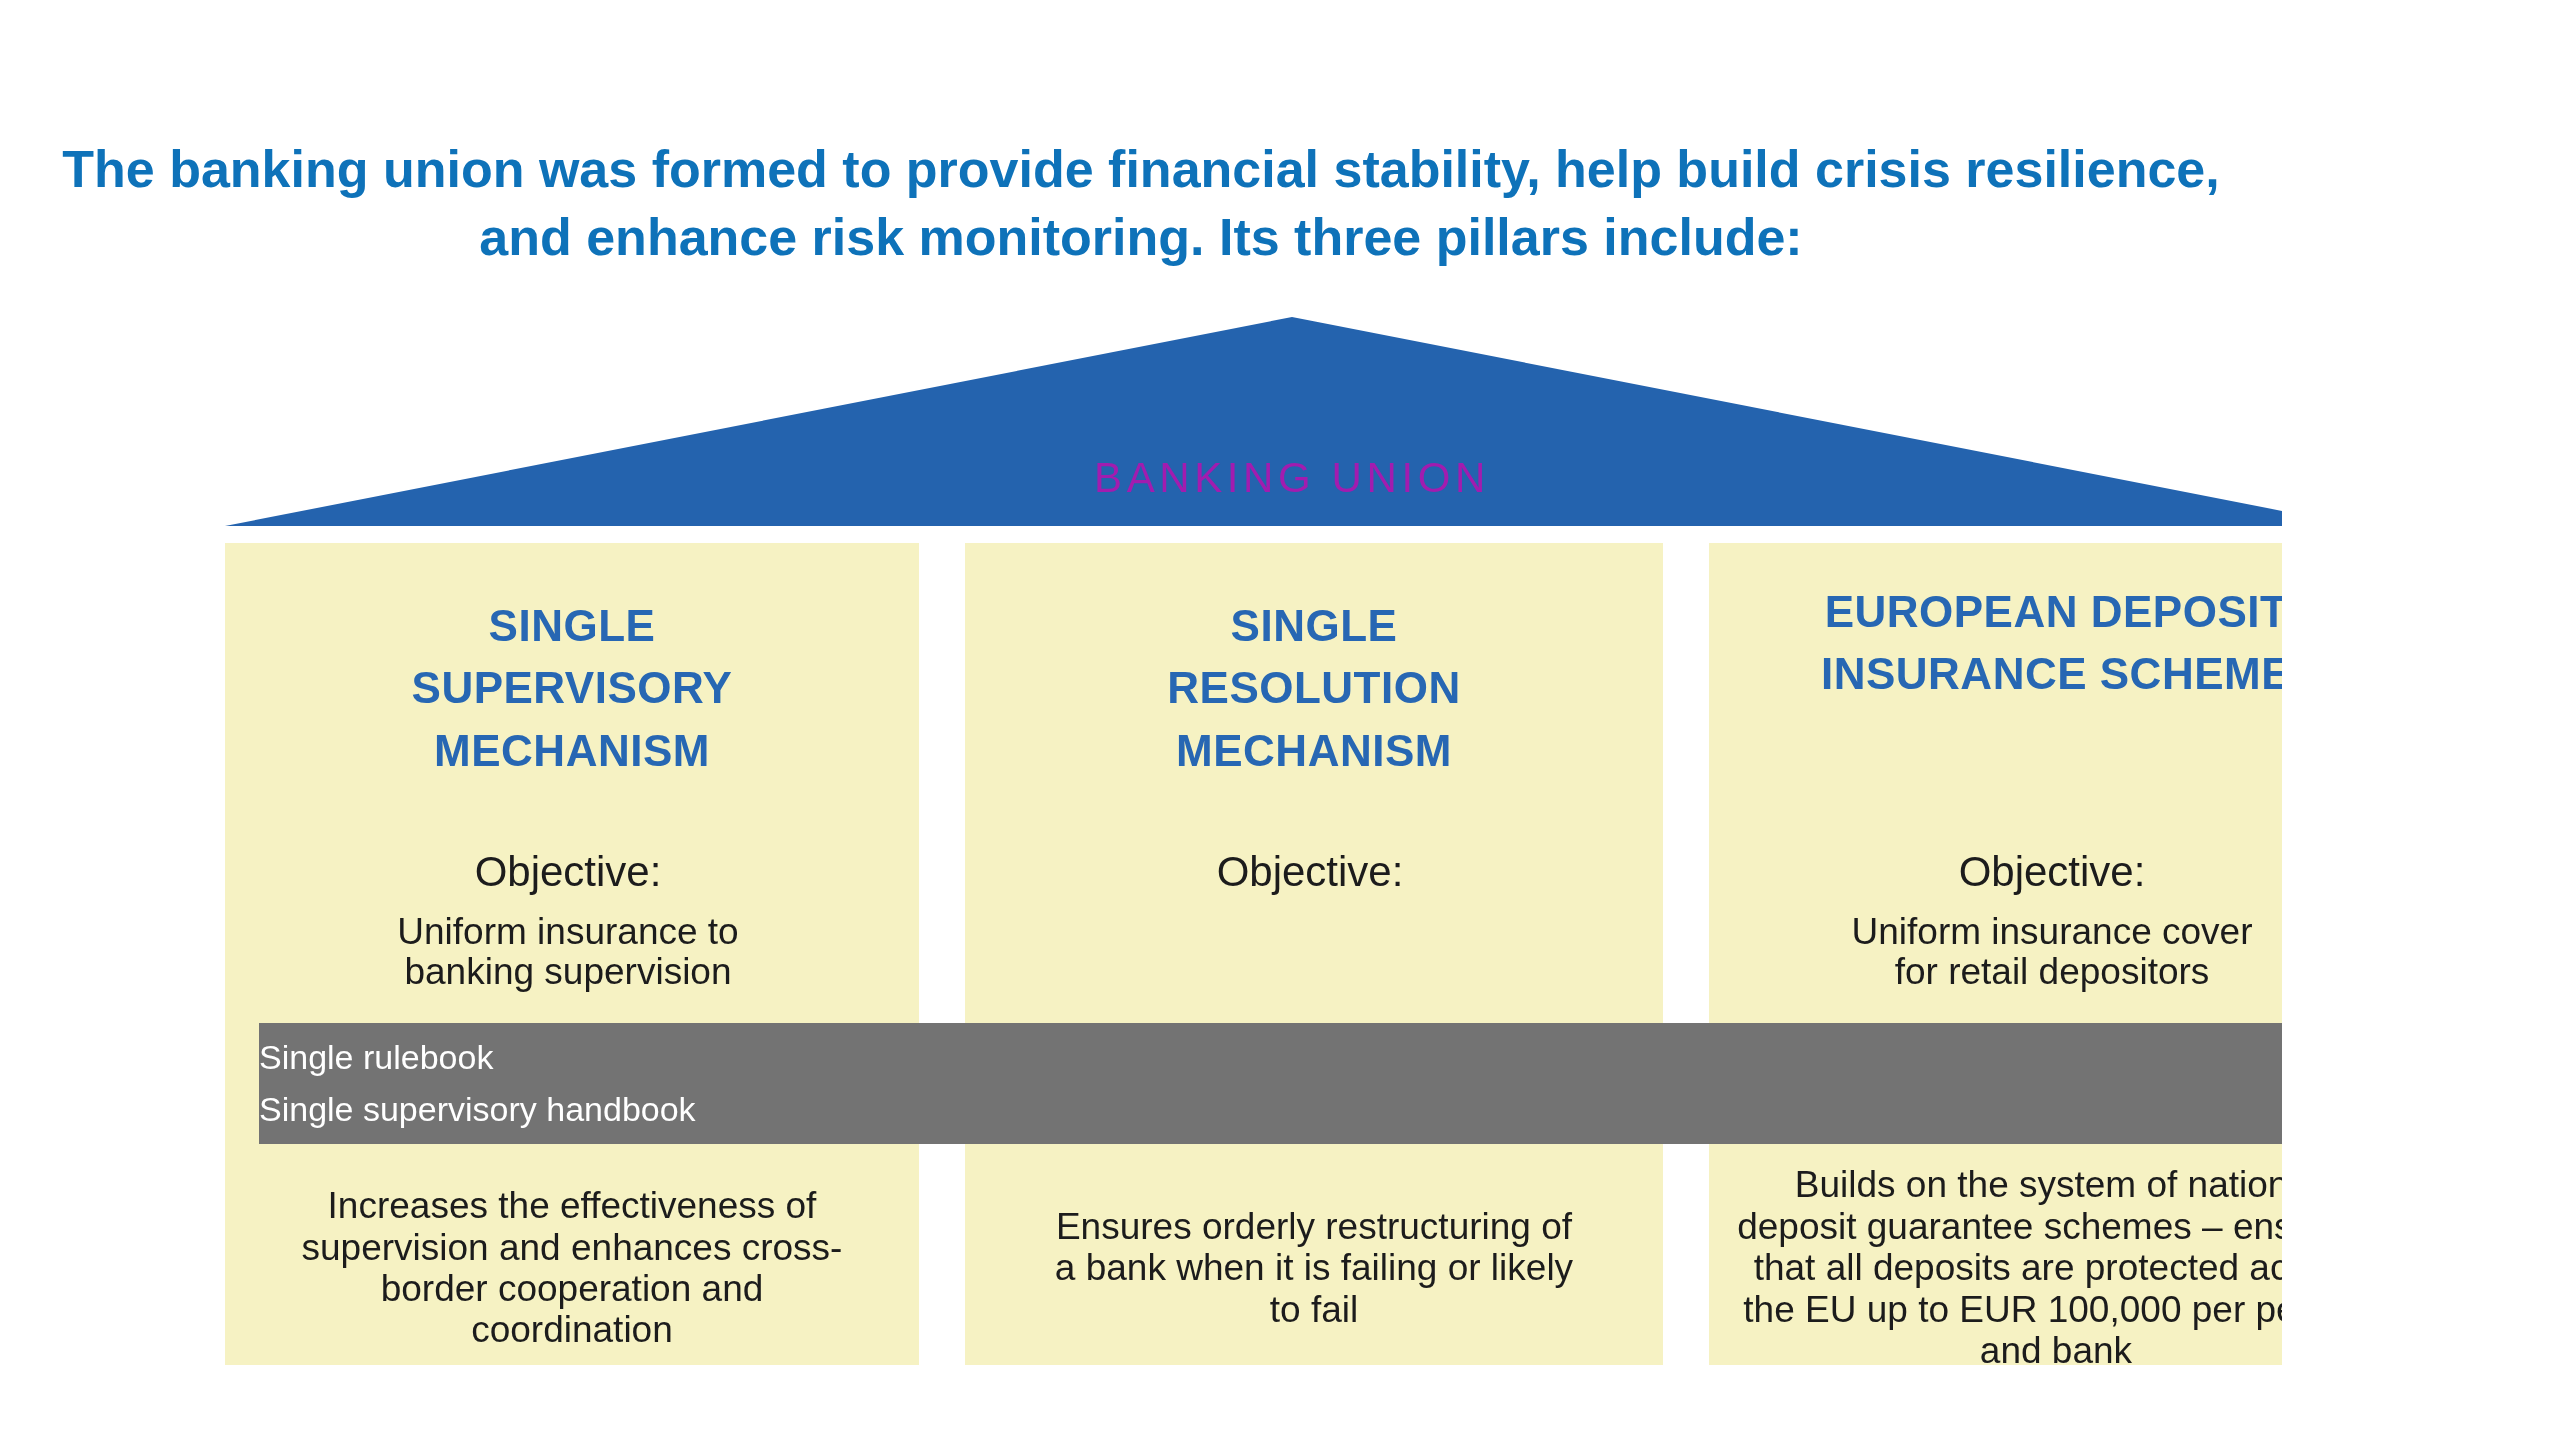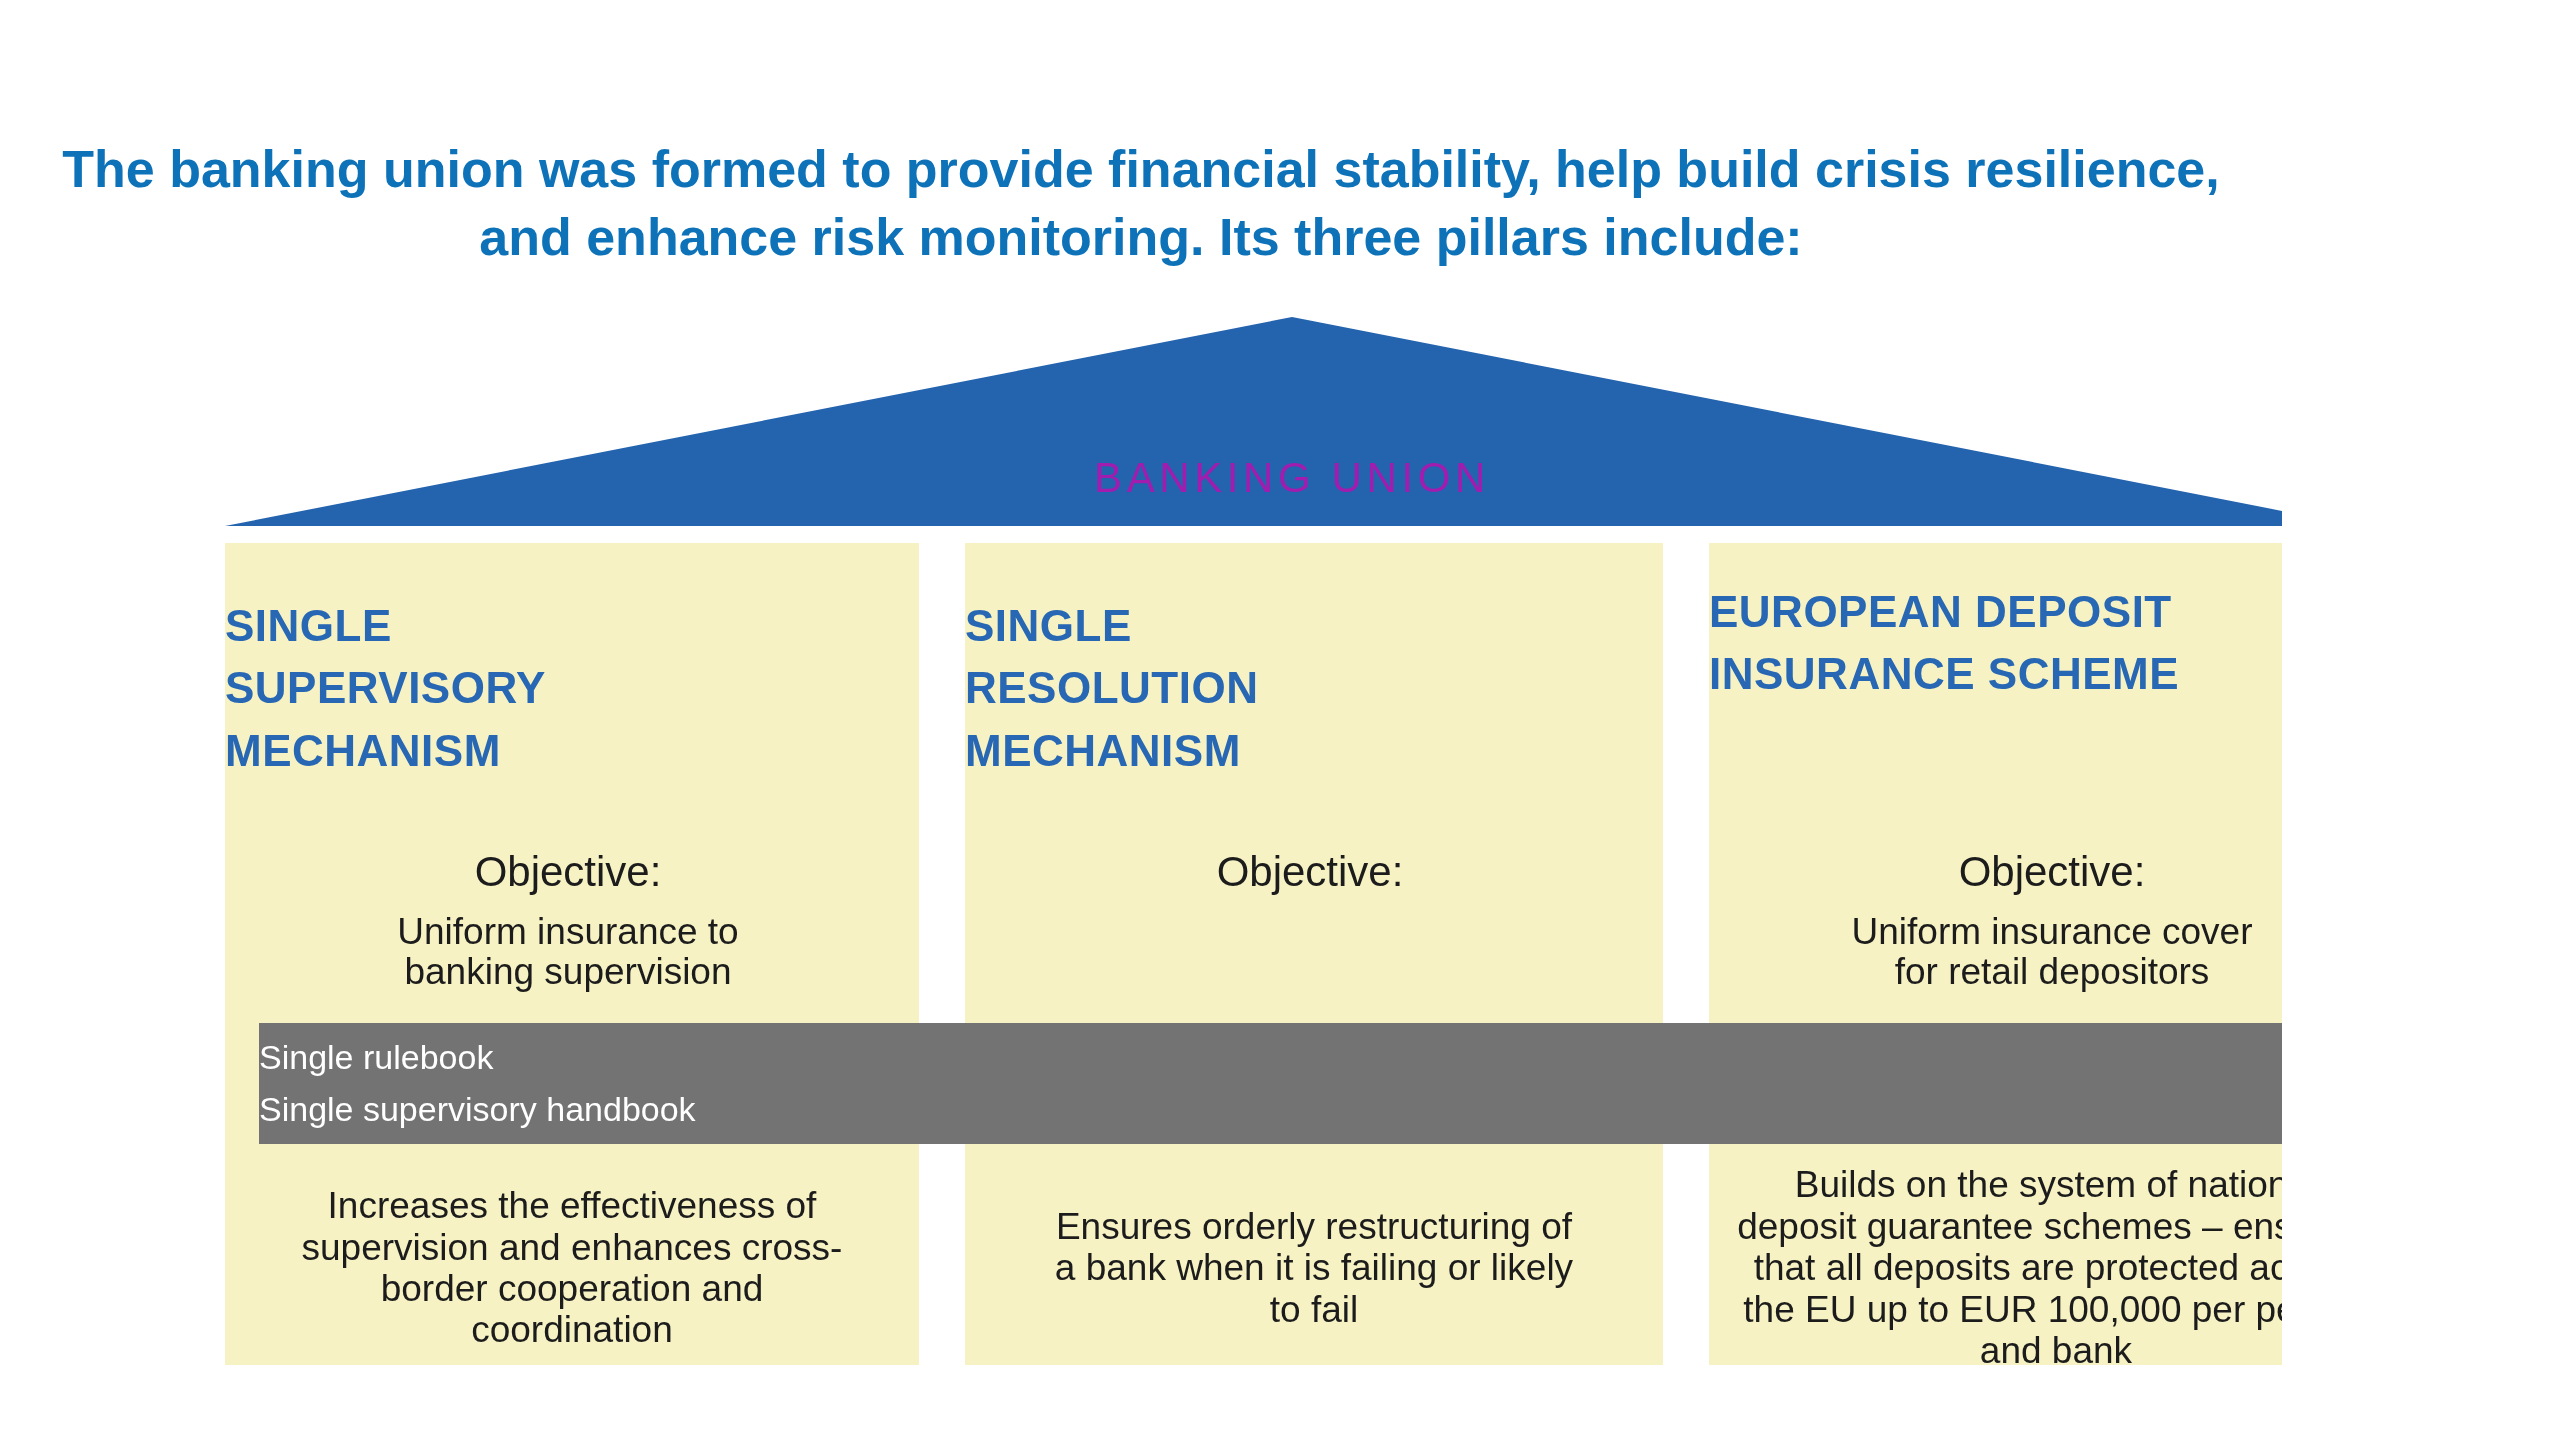--- a/index.html
+++ b/index.html
@@ -38,21 +38,21 @@
   }
   .pillar{
     position:absolute;top:0;height:822px;
     background:#F6F2C3;
   }
   .pillar-1{left:0;width:694px;}
   .pillar-2{left:740px;width:698px;}
   .pillar-3{left:1484px;width:694px;}
   .pillar-title{
     padding-top:52px;
-    text-align:left;
+    text-align:center;
     font-size:44px;font-weight:bold;
     color:#2767B3;
     line-height:1.42;
     white-space:pre-line;
     letter-spacing:0.5px;
   }
   .pillar-3 .pillar-title{padding-top:38px;}
   .objective{
     position:absolute;top:304px;left:0;right:8px;
     text-align:center;

